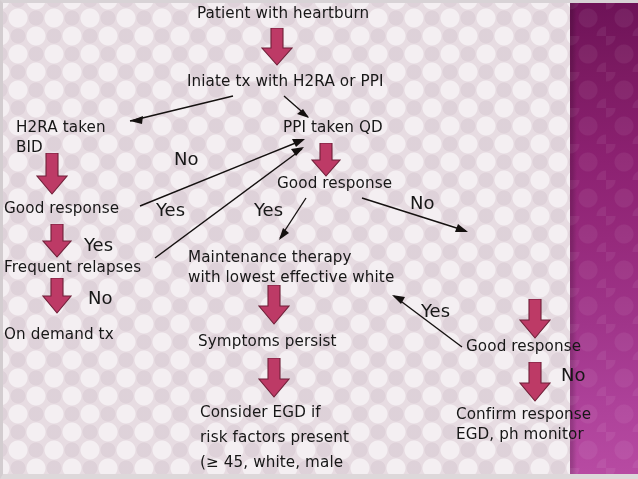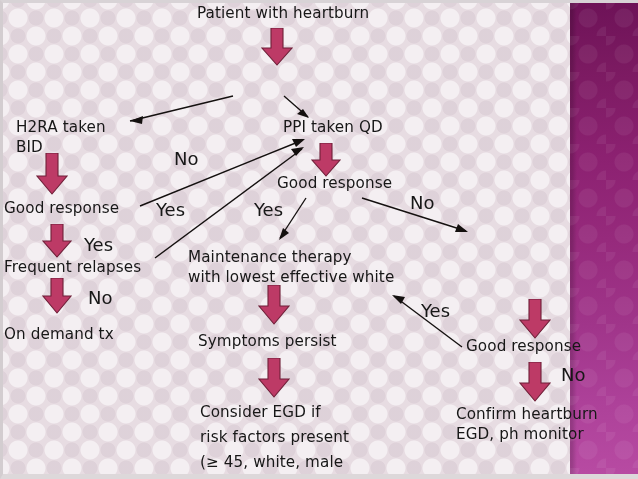--- a/index.html
+++ b/index.html
@@ -172,20 +172,21 @@
     <polygon points="468,232 455,232 458,224"></polygon>
   </svg>
 
   <svg class="connector" style="left:0;top:0;width:638px;height:479px;">
     <line x1="462" y1="347" x2="394" y2="296"></line>
     <polygon points="392,295 401,304 405,297"></polygon>
   </svg>
 
   <div class="node" style="left:197px;top:4px;">Patient with heartburn</div>
 
+  <div class="node" style="left:187px;top:72px;">Iniate tx with H2RA or PPI</div>
 
   <div class="node" style="left:16px;top:118px;">H2RA taken
 BID</div>
 
   <div class="node" style="left:283px;top:118px;">PPI taken QD</div>
 
   <div class="node" style="left:4px;top:199px;">Good response</div>
 
   <div class="node" style="left:277px;top:174px;">Good response</div>
 
@@ -199,21 +200,21 @@
   <div class="node" style="left:198px;top:332px;">Symptoms persist</div>
 
   <div class="node" style="left:188px;top:400px;line-height:25px;margin-left:12px;">Consider EGD if
 risk factors present
 (≥ 45, white, male
 and &gt; 5 yrs of sx)</div>
 
 
   <div class="node" style="left:466px;top:337px;">Good response</div>
 
-  <div class="node" style="left:456px;top:405px;">Confirm heartburn
+  <div class="node" style="left:456px;top:405px;">Confirm response
 EGD, ph monitor</div>
 
   <div class="edge-label" style="left:174px;top:150px;">No</div>
 
   <div class="edge-label" style="left:156px;top:201px;">Yes</div>
 
   <div class="edge-label" style="left:84px;top:236px;">Yes</div>
 
   <div class="edge-label" style="left:88px;top:289px;">No</div>
 

